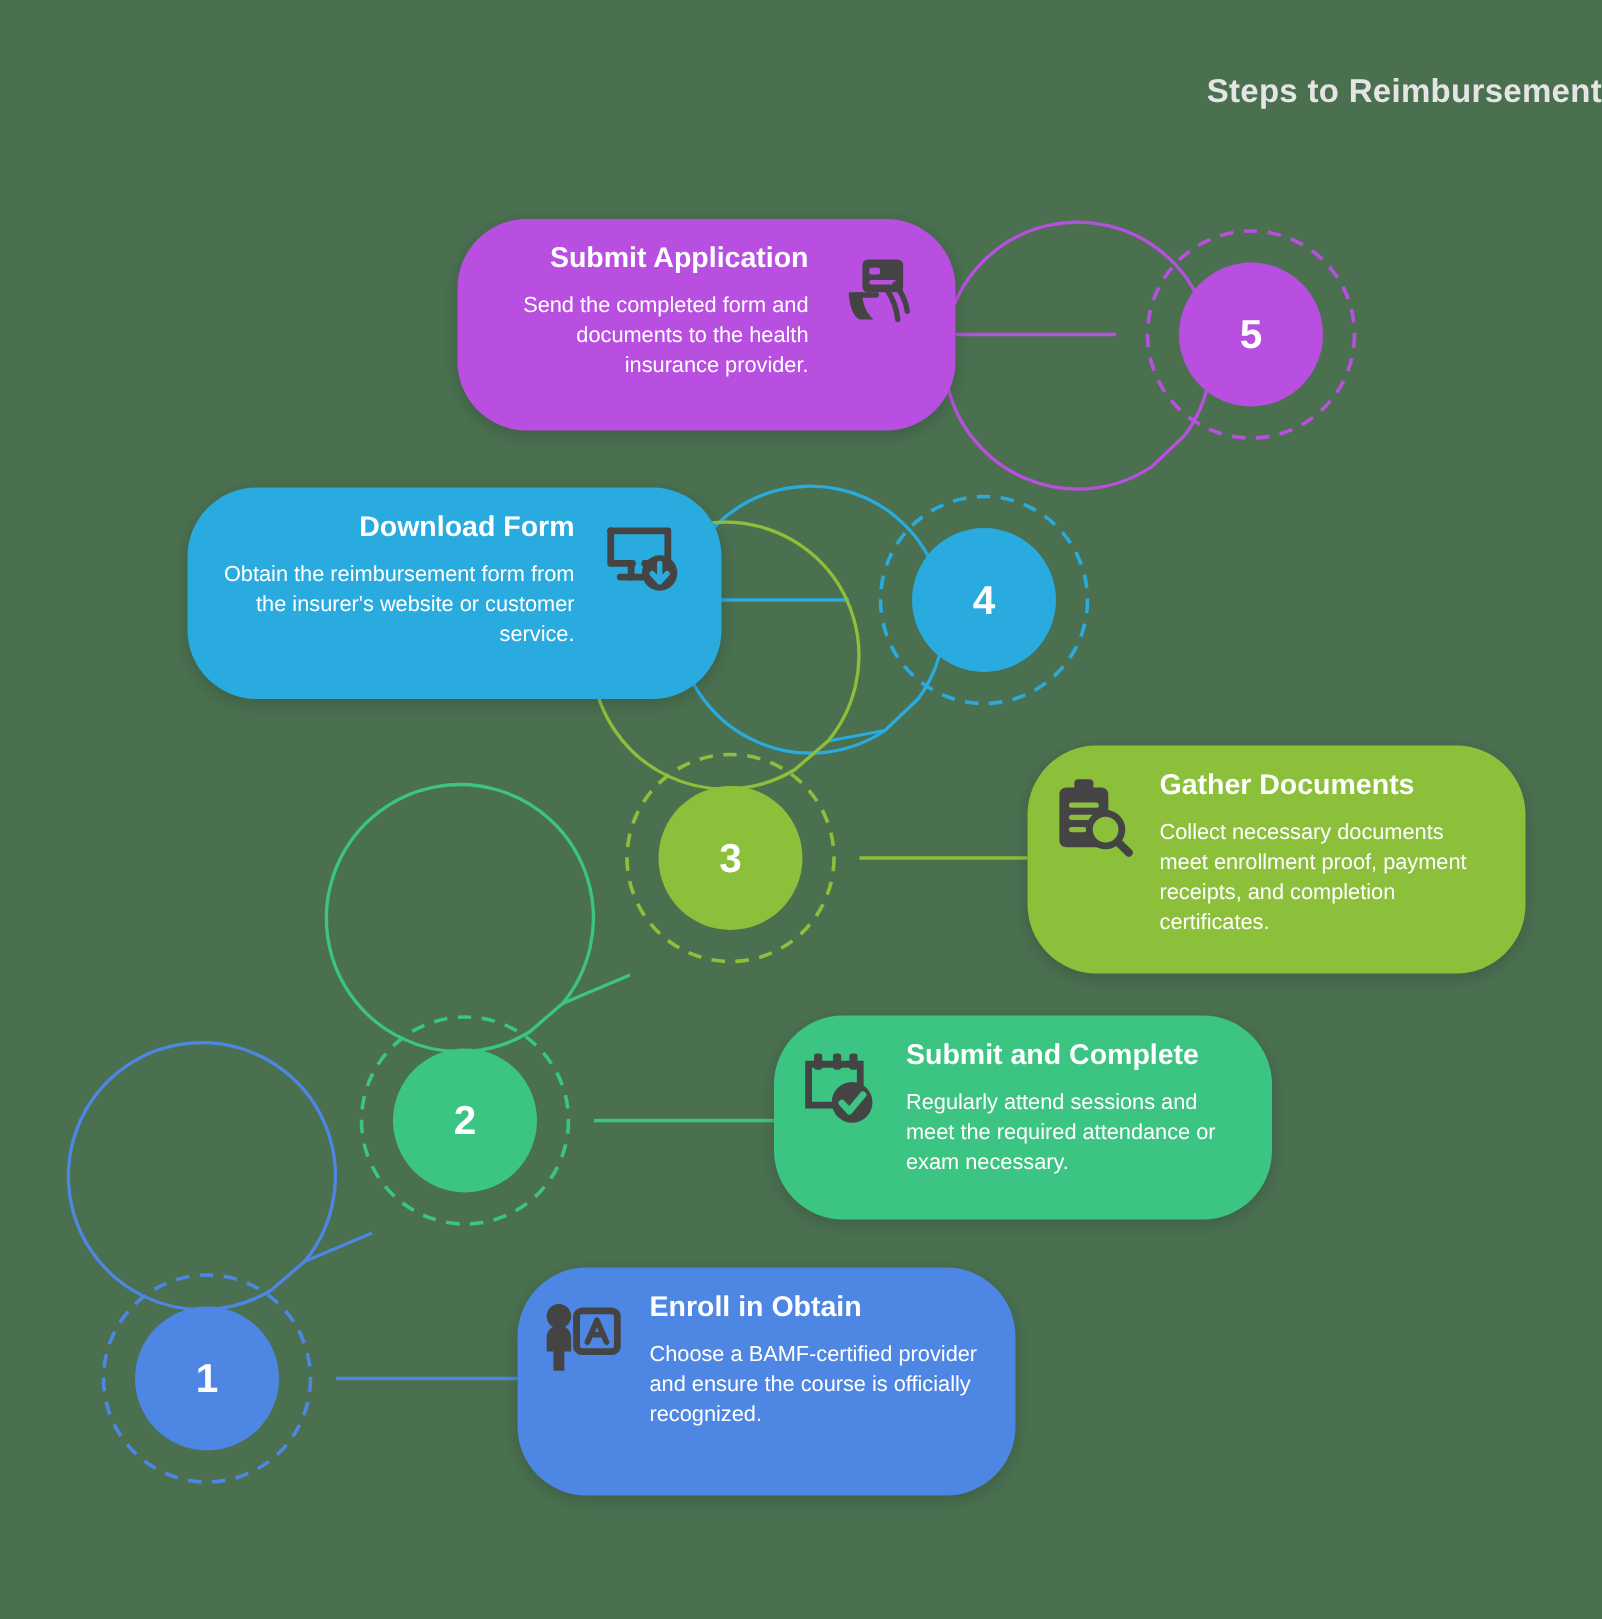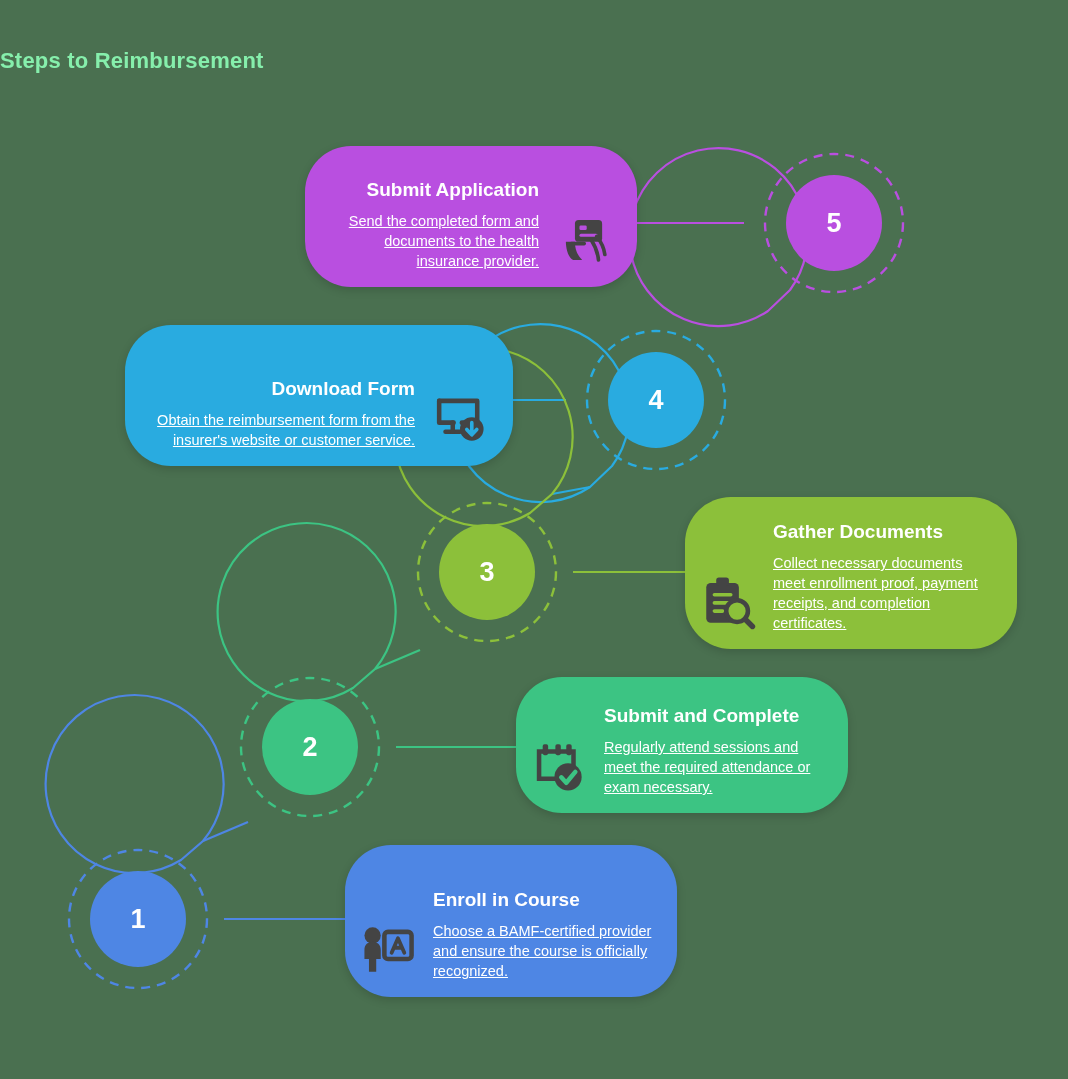--- a/index.html
+++ b/index.html
@@ -13,71 +13,70 @@
   #stage {
     position: relative;
     width: 1068px;
     height: 1079px;
     background: #4a7050;
   }
   #title {
     position: absolute;
     left: 0; top: 48px;
     width: 1068px;
-    text-align: left;
+    text-align: right;
     font-size: 22px;
     font-weight: bold;
-    color: #86efac;
+    color: #e5e5e5;
     letter-spacing: 0.2px;
   }
   
   #links {
     position: absolute;
     left: 0; top: 0;
     width: 1068px; height: 1079px;
     pointer-events: none;
   }
   
   .card {
     position: absolute;
     border-radius: 46px;
     display: flex;
-    align-items: flex-end;
+    align-items: flex-start;
     padding: 16px 22px;
     color: #ffffff;
     box-shadow: 0 3px 10px rgba(0,0,0,0.16);
   }
   .card .txt { flex: 1 1 auto; }
   .card .ttl {
     font-size: 19px;
     font-weight: bold;
     line-height: 1.2;
     margin-bottom: 9px;
     color: #ffffff;
   }
   .card .desc {
     font-size: 14.5px;
     line-height: 1.38;
     color: #ffffff;
-    text-decoration: underline;
   }
   .card .ico {
     flex: 0 0 auto;
     width: 62px; height: 62px;
     display: flex; align-items: center; justify-content: center;
   }
   .card .ico svg { width: 58px; height: 58px; display: block; }
   .card.right-text { text-align: right; }
   .card.right-text .ico { margin-left: 14px; }
   .card.left-text { text-align: left; padding-left: 12px; }
   .card.left-text .ico { margin-right: 14px; }
 
   
   #card5 { left: 305px; top: 146px; width: 332px; height: 141px; background: #b94fe0; }
-  #card4 { left: 125px; top: 325px; width: 388px; height: 141px; background: #29abe0; }
+  #card4 { left: 125px; top: 325px; width: 356px; height: 141px; background: #29abe0; }
   #card3 { left: 685px; top: 497px; width: 332px; height: 152px; background: #8cc03a; }
   #card2 { left: 516px; top: 677px; width: 332px; height: 136px; background: #3cc483; }
   #card1 { left: 345px; top: 845px; width: 332px; height: 152px; background: #4e86e4; }
 
   
   .badge {
     position: absolute;
     width: 96px; height: 96px;
     border-radius: 50%;
     display: flex; align-items: center; justify-content: center;
@@ -200,21 +199,21 @@
   <div class="card left-text" id="card1">
     <div class="ico">
       <svg viewBox="0 0 64 64" fill="#444444">
         <circle cx="15" cy="16" r="9"></circle>
         <path d="M6 32c0-6 4-9 9-9s9 3 9 9v10h-5v14h-8V42H6z"></path>
         <rect x="28" y="12" width="30" height="30" rx="4" fill="none" stroke="#444444" stroke-width="5"></rect>
         <path d="M36 35 43 19 50 35M38.6 29.5h8.8" fill="none" stroke="#444444" stroke-width="4.2" stroke-linecap="round" stroke-linejoin="round"></path>
       </svg>
     </div>
     <div class="txt">
-      <div class="ttl">Enroll in Course</div>
+      <div class="ttl">Enroll in Obtain</div>
       <div class="desc">Choose a BAMF-certified provider and ensure the course is officially recognized.</div>
     </div>
   </div>
 
   <div class="badge" id="badge5">5</div>
   <div class="badge" id="badge4">4</div>
   <div class="badge" id="badge3">3</div>
   <div class="badge" id="badge2">2</div>
   <div class="badge" id="badge1">1</div>
 

